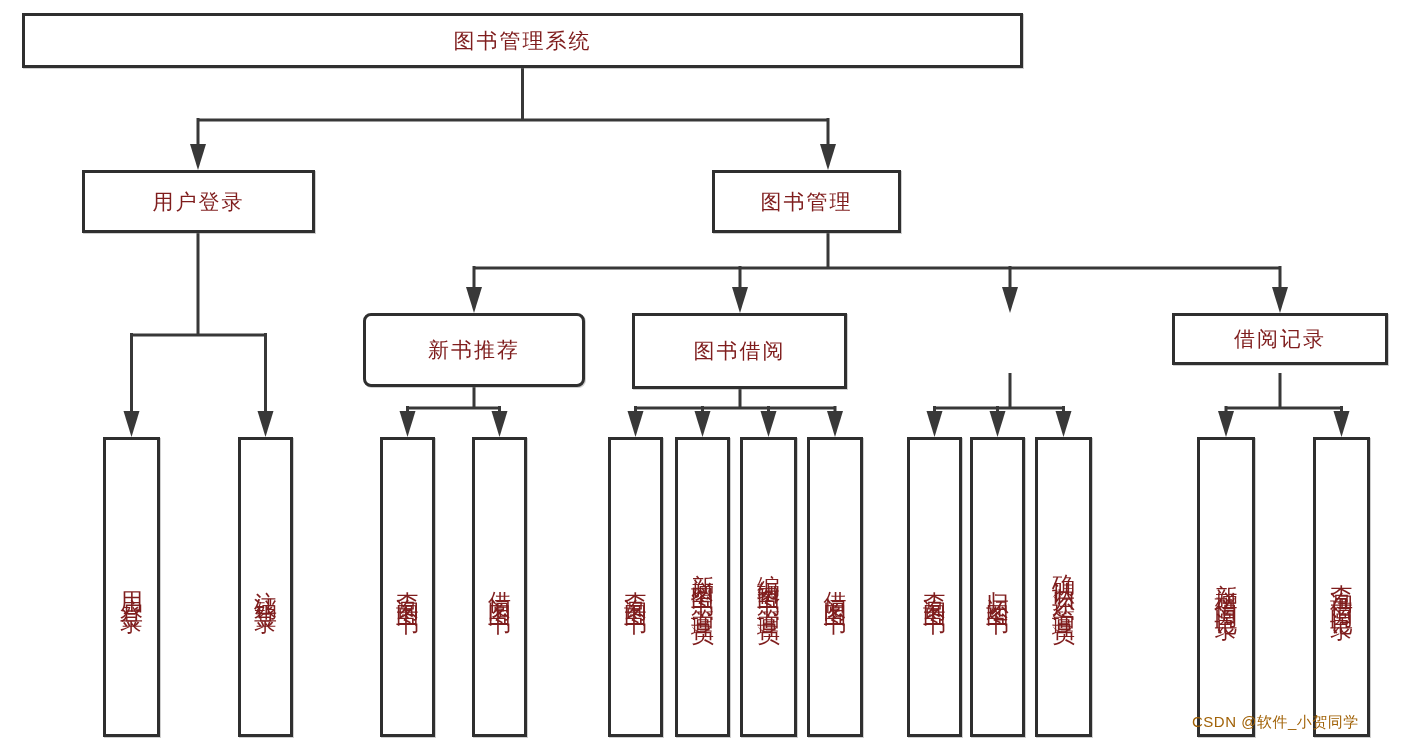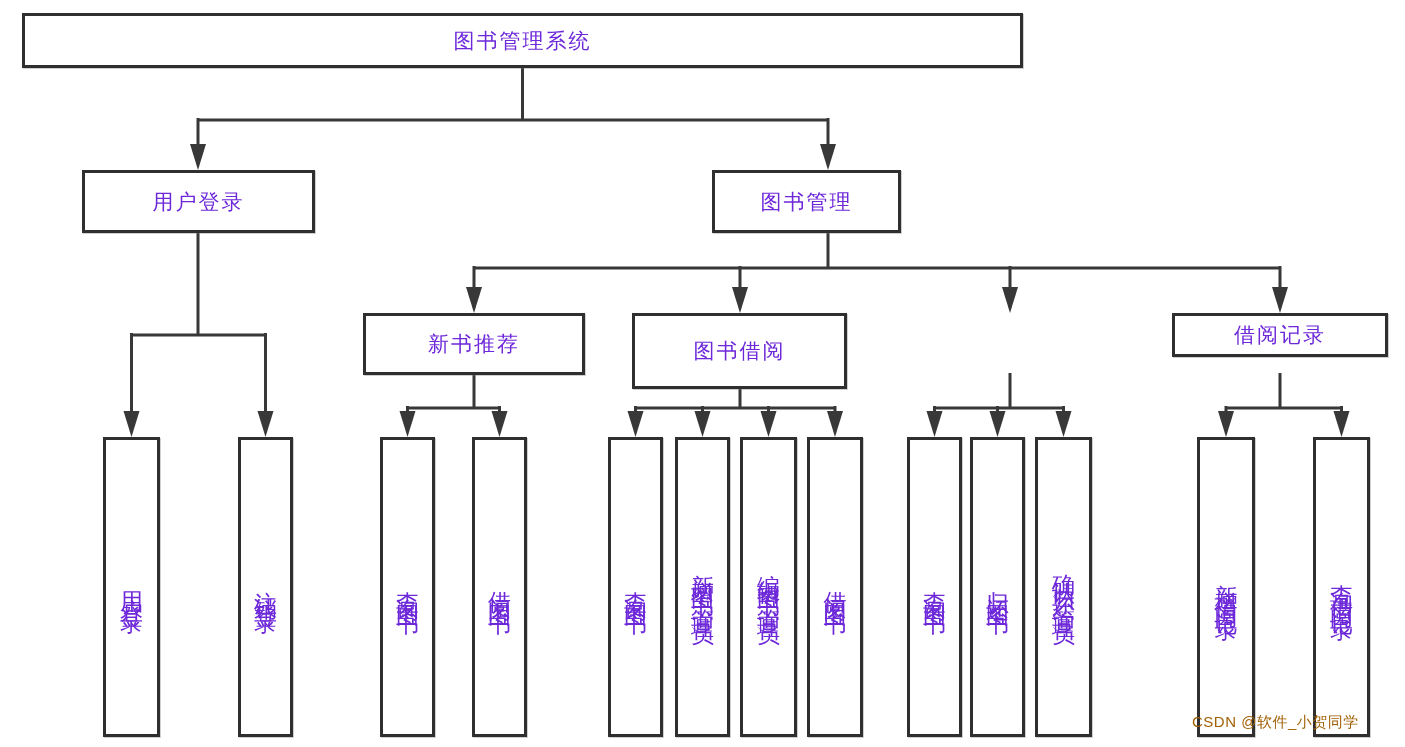--- a/index.html
+++ b/index.html
@@ -26,21 +26,21 @@
     stroke: none;
   }
   .box {
     position: absolute;
     box-sizing: border-box;
     background: #ffffff;
     border: 3px solid #2f2f2f;
     display: flex;
     align-items: center;
     justify-content: center;
-    color: #6d28d9;
+    color: #7f1d1d;
     box-shadow: 1px 1px 0 rgba(120,120,120,0.35);
   }
   .hbox .label {
     font-size: 21px;
     letter-spacing: 2px;
     white-space: nowrap;
   }
   .vbox .label {
     writing-mode: vertical-rl;
     text-orientation: mixed;
@@ -111,27 +111,27 @@
     <span class="label">图书管理系统</span>
   </div>
 
   <div class="box hbox" style="left:82px; top:170px; width:233px; height:63px;">
     <span class="label">用户登录</span>
   </div>
   <div class="box hbox" style="left:712px; top:170px; width:189px; height:63px;">
     <span class="label">图书管理</span>
   </div>
 
-  <div class="box hbox" style="left:363px; top:313px; width:222px; height:62px;">
+  <div class="box hbox" style="left:363px; top:313px; width:222px; height:74px;border-radius:8px;">
     <span class="label">新书推荐</span>
   </div>
   <div class="box hbox" style="left:632px; top:313px; width:215px; height:76px;">
     <span class="label">图书借阅</span>
   </div>
-  <div class="box hbox" style="left:1172px; top:313px; width:216px; height:44px;">
+  <div class="box hbox" style="left:1172px; top:313px; width:216px; height:52px;">
     <span class="label">借阅记录</span>
   </div>
 
   <div class="box vbox" style="left:103px; top:437px; width:57px; height:300px;">
     <span class="label">用户登录</span>
   </div>
   <div class="box vbox" style="left:238px; top:437px; width:55px; height:300px;">
     <span class="label">注销登录</span>
   </div>
 

